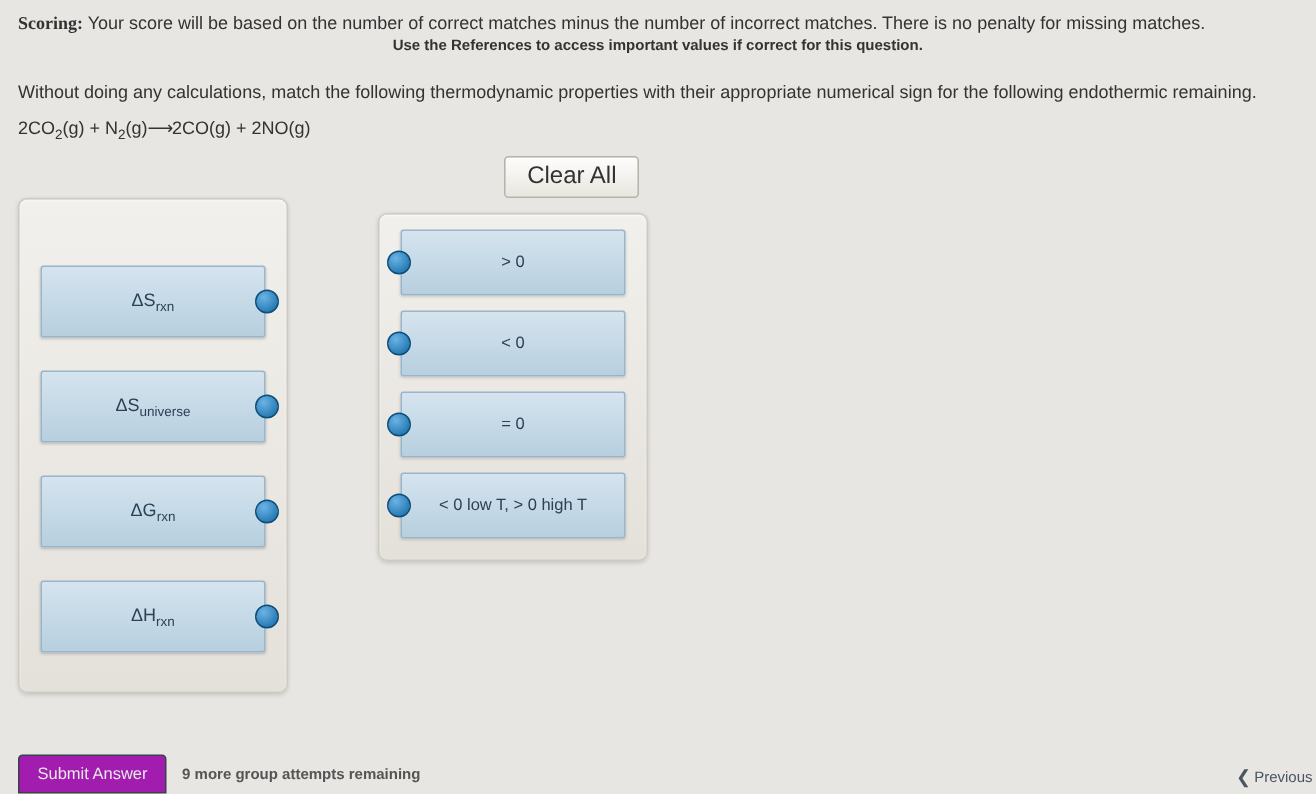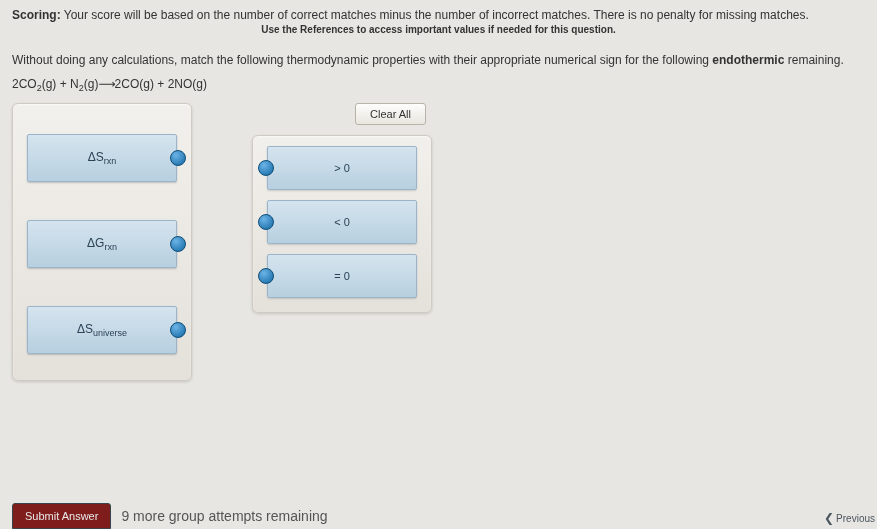--- a/index.html
+++ b/index.html
@@ -7,35 +7,35 @@
       font-family: Arial, sans-serif;
       background: #e8e6e2;
       width: 877px;
       height: 529px;
       overflow: hidden;
       font-size: 12px;
       color: #333;
     }
     .header { padding: 8px 12px 4px; }
     .scoring { font-size: 12px; }
-    .scoring strong { font-weight: bold; }
+    .scoring strong { font-weight: bold; font-family: Liberation Serif, serif; }
     .references { text-align: center; font-size: 10px; font-weight: bold; margin-top: 2px; }
     .question { padding: 14px 12px 6px; font-size: 12px; }
-    .question .endo { font-weight: bold; }
+    .question .endo { font-weight: normal; }
     .equation { padding: 4px 12px 10px; font-size: 12px; }
     .equation sub { font-size: 9px; }
     .arrow { display:inline-block; letter-spacing:-1px; }
     .work-area { display: flex; padding: 0 12px; gap: 60px; position: relative; }
     .panel {
       background: linear-gradient(#f2f0ec, #e4e1db);
       border: 1px solid #cfcac2;
       border-radius: 6px;
       box-shadow: inset 0 1px 2px rgba(255,255,255,0.6), 0 1px 3px rgba(0,0,0,0.15);
     }
-    .left-panel { width: 180px; padding: 30px 14px 26px; display: flex; flex-direction: column; gap: 38px; }
+    .left-panel { width: 180px; padding: 44px 14px 26px; display: flex; flex-direction: column; gap: 22px; margin-top: 28px; }
     .card {
       position: relative;
       height: 48px;
       background: linear-gradient(#d5e4ef, #b7cfdf);
       border: 1px solid #9ab5c9;
       border-radius: 2px;
       display: flex; align-items: center; justify-content: center;
       font-size: 12px; color: #2b4256;
       box-shadow: 0 1px 2px rgba(0,0,0,0.2);
     }
@@ -45,21 +45,21 @@
       width: 16px; height: 16px; border-radius: 50%;
       background: radial-gradient(circle at 35% 30%, #6bb3e6, #1167a3);
       border: 1px solid #0d4d78;
     }
     .right-col { display: flex; flex-direction: column; align-items: center; }
     .clear-btn {
       background: linear-gradient(#fdfdfc, #e9e6df);
       border: 1px solid #b8b3a9;
       border-radius: 3px;
       padding: 4px 14px;
-      font-size: 11px;
+      font-size: 16px;
       color: #333;
       cursor: pointer;
       margin-bottom: 10px;
       align-self: flex-end;
       margin-right: 6px;
     }
     .right-panel { width: 180px; padding: 10px 14px 14px; display: flex; flex-direction: column; gap: 10px; }
     .target {
       position: relative;
       height: 44px;
@@ -75,85 +75,93 @@
       width: 16px; height: 16px; border-radius: 50%;
       background: radial-gradient(circle at 35% 30%, #6bb3e6, #1167a3);
       border: 1px solid #0d4d78;
     }
     .footer {
       position: absolute; bottom: 0; left: 0; right: 0;
       padding: 6px 12px 0;
       display: flex; align-items: center; gap: 10px;
     }
     .btn-dark {
-      background: #7f1d1d;
+      background: #a21caf;
       color: #e9e9e9;
       border: 1px solid #39434b;
       border-radius: 3px 3px 0 0;
       padding: 6px 12px;
       font-size: 11px;
       cursor: pointer;
     }
-    .attempts { font-size: 14px; color: #555; font-weight: normal; }
+    .attempts { font-size: 10px; color: #555; font-weight: bold; }
     .prev-nav {
       position: absolute; bottom: 4px; right: 2px;
       font-size: 10px; color: #4a5660;
       display: flex; align-items: center; gap: 2px;
     }
     .prev-nav .chev { font-size: 12px; }
   </style>
 </head>
 <body>
 
 <div class="header">
   <div class="scoring">
     <strong>Scoring:</strong><span> Your score will be based on the number of correct matches minus the number of incorrect matches. There is no penalty for missing matches.</span>
   </div>
-  <div class="references">Use the References to access important values if needed for this question.</div>
+  <div class="references">Use the References to access important values if correct for this question.</div>
 </div>
 
 <div class="question">
   <span>Without doing any calculations, match the following thermodynamic properties with their appropriate numerical sign for the following </span><span class="endo">endothermic</span><span> remaining.</span>
 </div>
 
 <div class="equation">
   <span>2CO</span><sub>2</sub><span>(g) + N</span><sub>2</sub><span>(g)</span><span class="arrow">⟶</span><span>2CO(g) + 2NO(g)</span>
 </div>
 
 <div class="work-area">
   <div class="panel left-panel">
     <div class="card">
       <span><span>ΔS</span><sub>rxn</sub></span>
       <div class="conn-r"></div>
     </div>
     <div class="card">
+      <span><span>ΔS</span><sub>universe</sub></span>
+      <div class="conn-r"></div>
+    </div>
+    <div class="card">
       <span><span>ΔG</span><sub>rxn</sub></span>
       <div class="conn-r"></div>
     </div>
     <div class="card">
-      <span><span>ΔS</span><sub>universe</sub></span>
+      <span><span>ΔH</span><sub>rxn</sub></span>
       <div class="conn-r"></div>
     </div>
   </div>
 
   <div class="right-col">
     <button class="clear-btn">Clear All</button>
     <div class="panel right-panel">
       <div class="target">
         <div class="conn-l"></div>
         <span>&gt; 0</span>
       </div>
       <div class="target">
         <div class="conn-l"></div>
         <span>&lt; 0</span>
       </div>
       <div class="target">
         <div class="conn-l"></div>
         <span>= 0</span>
       </div>
+      <div class="target">
+        <div class="conn-l"></div>
+        <span>&lt; 0 low T,  &gt; 0 high T</span>
+      </div>
     </div>
   </div>
 </div>
 
 <div class="footer">
   <button class="btn-dark">Submit Answer</button>
   <span class="attempts">9 more group attempts remaining</span>
 </div>
 
 <div class="prev-nav">

